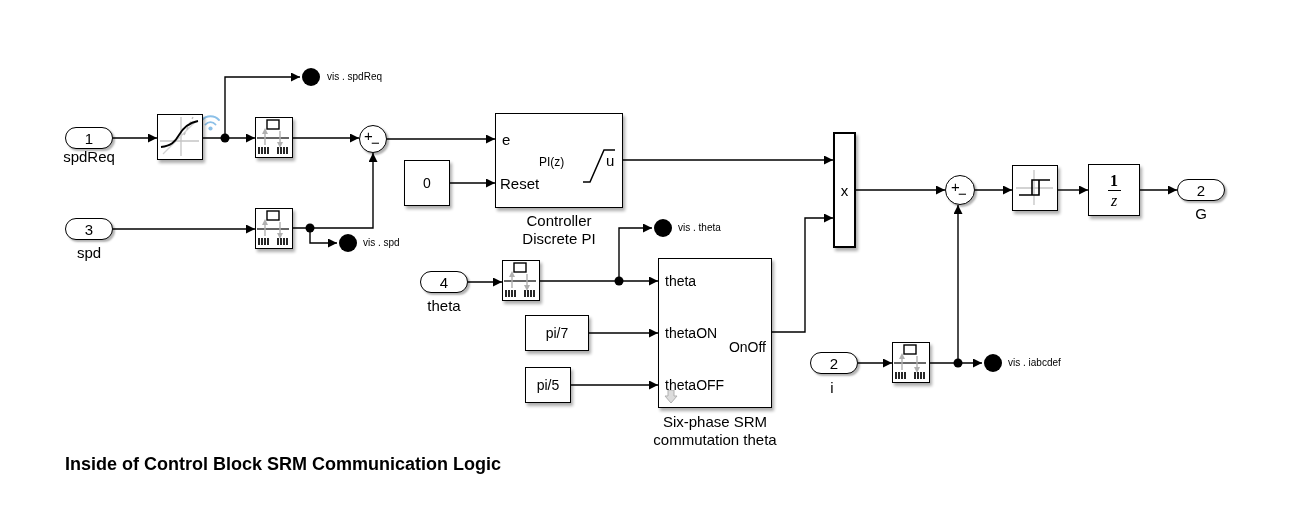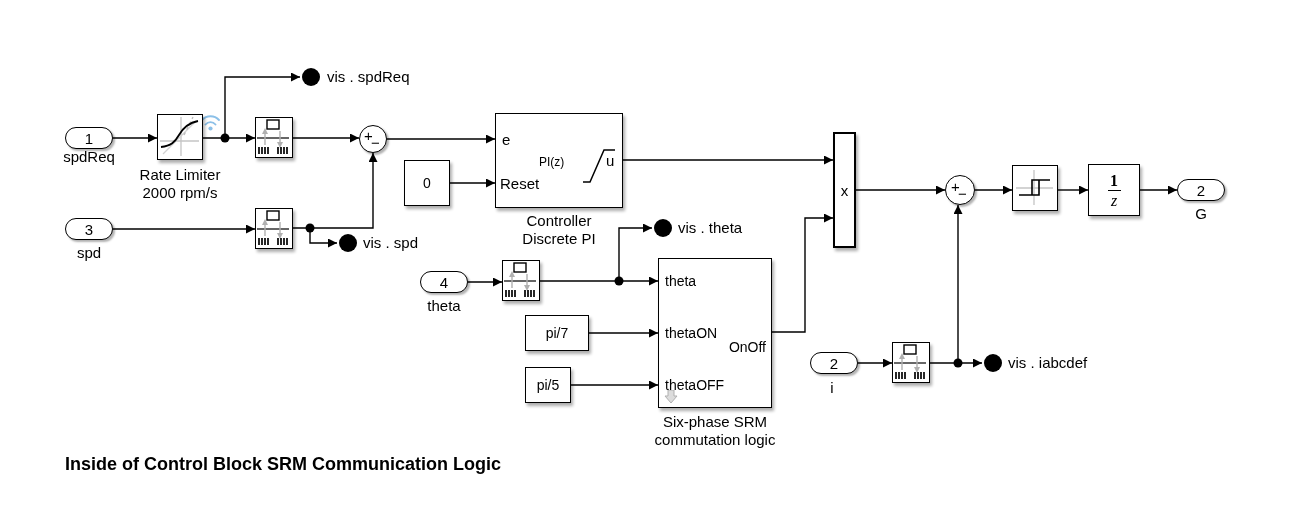--- a/index.html
+++ b/index.html
@@ -14,21 +14,21 @@
   }
   .oval{
     position:absolute;width:48px;height:22px;border:1.6px solid #000;border-radius:12px;
     background:#fff;box-sizing:border-box;display:flex;align-items:center;justify-content:center;
     font-size:15px;box-shadow:2px 2px 2px rgba(0,0,0,0.3);z-index:2;
   }
   .lbl{
     position:absolute;width:180px;text-align:center;font-size:15px;line-height:18px;z-index:2;
   }
   .term-lbl{
-    position:absolute;font-size:15px;line-height:16px;white-space:nowrap;z-index:2;
+    position:absolute;font-size:10px;line-height:16px;white-space:nowrap;z-index:2;
   }
   .sum{
     position:absolute;border:1.7px solid #000;border-radius:50%;background:#fff;
     box-sizing:border-box;box-shadow:2px 2px 2px rgba(0,0,0,0.3);z-index:2;
   }
   .sum span{position:absolute;font-size:15px;line-height:15px;}
   .inner{position:absolute;font-size:14px;line-height:15px;white-space:nowrap;}
   .cblk{display:flex;align-items:center;justify-content:center;font-size:14px;}
   .frac{display:flex;flex-direction:column;align-items:center;justify-content:center;
         font-family:"Liberation Serif",serif;font-size:16px;line-height:17px;}
@@ -117,24 +117,20 @@
 
   <div class="blk" style="left:157px;top:114px;width:46px;height:46px;">
     <svg width="43" height="43" viewBox="0 0 43 43">
       <line x1="2" y1="26" x2="41" y2="26" stroke="#c4c4c4" stroke-width="1.3"></line>
       <line x1="23" y1="2" x2="23" y2="41" stroke="#c4c4c4" stroke-width="1.3"></line>
       <line x1="5" y1="39" x2="38" y2="6" stroke="#d2d2d2" stroke-width="1.2"></line>
       <line x1="26" y1="20" x2="35" y2="2" stroke="#bdbdbd" stroke-width="1.4" stroke-dasharray="3,3"></line>
       <path d="M3,32 C13,31 17,27 21,20 C25,13 30,8 40,6" stroke="#000" stroke-width="1.8" fill="none"></path>
     </svg>
   </div>
-  <div class="lbl" style="left:90px;top:166px;">
-    <div>Rate Limiter</div>
-    <div>2000 rpm/s</div>
-  </div>
 
   <div class="blk" style="left:255px;top:117px;width:38px;height:41px;">
     <svg width="34" height="37" viewBox="0 0 34 37">
       <rect x="11" y="2" width="12" height="9" fill="#fff" stroke="#000" stroke-width="1.4"></rect>
       <line x1="1" y1="20" x2="33" y2="20" stroke="#000" stroke-width="1.2"></line>
       <line x1="9" y1="27" x2="9" y2="15" stroke="#b0b0b0" stroke-width="1.4"></line>
       <polygon points="6,16 9,10 12,16" fill="#b0b0b0"></polygon>
       <line x1="24" y1="13" x2="24" y2="25" stroke="#b0b0b0" stroke-width="1.4"></line>
       <polygon points="21,24 24,30 27,24" fill="#b0b0b0"></polygon>
       <g stroke="#000" stroke-width="1.7">
@@ -247,21 +243,21 @@
     <span class="inner" style="left:6px;top:15px;">theta</span>
     <span class="inner" style="left:6px;top:67px;">thetaON</span>
     <span class="inner" style="right:5px;top:65px;margin-top:16px;">OnOff</span>
     <span class="inner" style="left:6px;top:119px;">thetaOFF</span>
     <svg style="position:absolute;left:5px;bottom:3px;" width="14" height="14" viewBox="0 0 14 14">
       <polygon points="4,0 10,0 10,6 13,6 7,13 1,6 4,6" fill="#dcdcdc" stroke="#b0b0b0" stroke-width="1"></polygon>
     </svg>
   </div>
   <div class="lbl" style="left:625px;top:413px;">
     <div>Six-phase SRM</div>
-    <div>commutation logic</div>
+    <div>commutation theta</div>
   </div>
 
   <div class="blk cblk" style="left:833px;top:132px;width:23px;height:116px;border-width:2px;font-size:15px;">
     <span>x</span>
   </div>
 
   <div class="blk" style="left:1012px;top:165px;width:46px;height:46px;">
     <svg width="43" height="43" viewBox="0 0 43 43">
       <line x1="3" y1="22" x2="40" y2="22" stroke="#c4c4c4" stroke-width="1.3"></line>
       <line x1="21" y1="4" x2="21" y2="39" stroke="#c4c4c4" stroke-width="1.3"></line>

